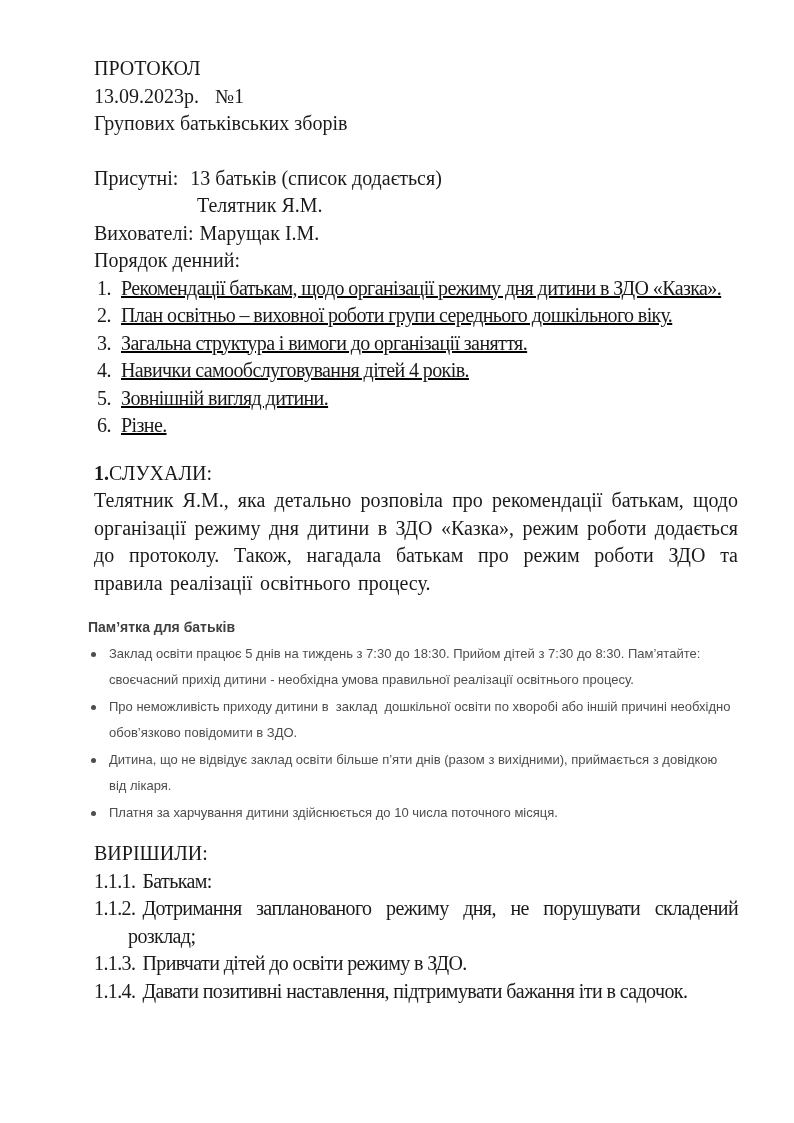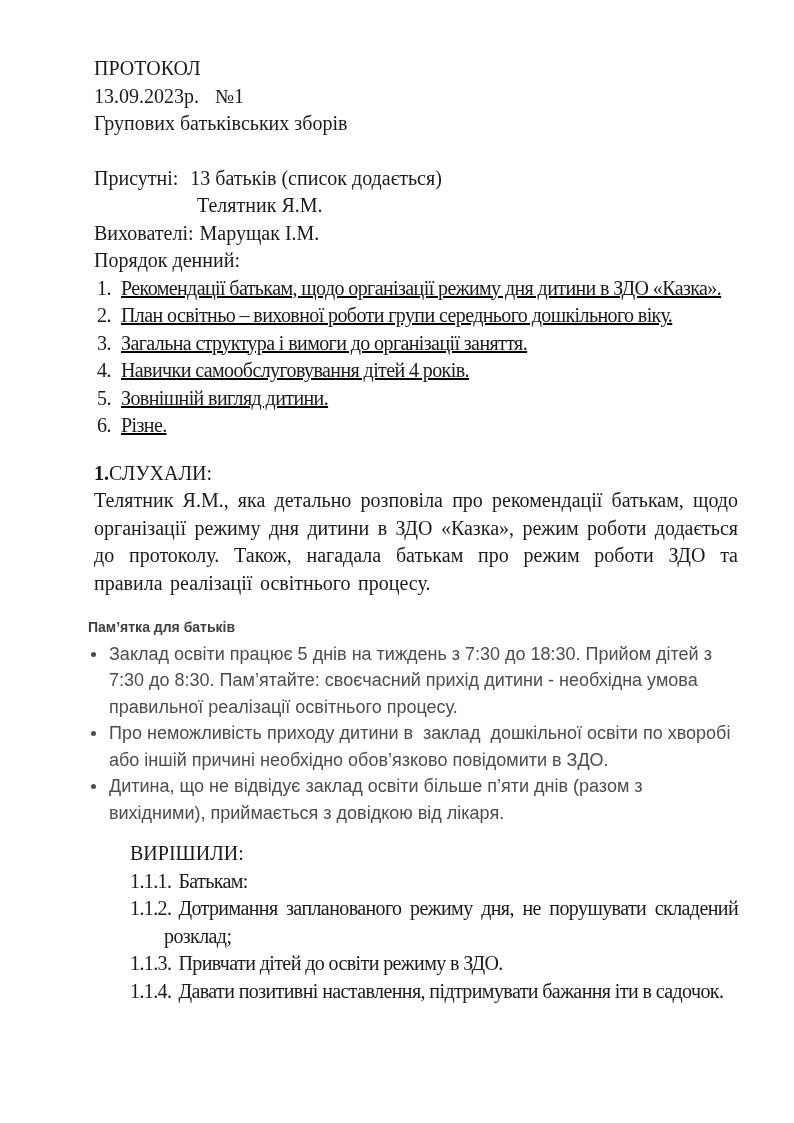--- a/index.html
+++ b/index.html
@@ -50,34 +50,34 @@
     line-height: 26.5px;
     color: #3f3f3f;
     margin-left: -6px;
   }
   .memo ul { list-style: none; }
   .memo li {
     position: relative;
     margin-left: -4px;
     padding-left: 19px;
     font-family: "Liberation Sans", sans-serif;
-    font-size: 18px;
+    font-size: 13px;
     line-height: 26.5px;
     color: #4d4d4d;
   }
   .memo .btext { white-space: pre-wrap; }
   .memo .dot {
     position: absolute;
     left: 1px; top: 11px;
     width: 5px; height: 5px;
     border-radius: 50%;
     background: #4d4d4d;
   }
 
-  .resolved { margin-top: 14px; margin-left: 36px; }
+  .resolved { margin-top: 14px; }
   .ritem {
     padding-left: 34px;
     text-indent: -34px;
   }
   .ritem .rnum { margin-right: 7px; text-align: right; }
   .ritem.just { text-align: justify; }
 </style>
 </head>
 <body>
 
@@ -119,20 +119,21 @@
   </div>
 
   <p class="serif heard-text">Телятник Я.М., яка детально розповіла про рекомендації батькам, щодо організації режиму дня дитини в ЗДО «Казка», режим роботи додається до протоколу. Також, нагадала батькам про режим роботи ЗДО та правила реалізації освітнього процесу.</p>
 
   <div class="memo">
     <div class="memo-title">Пам’ятка для батьків</div>
     <ul>
       <li><span class="dot"></span><span class="btext">Заклад освіти працює 5 днів на тиждень з 7:30 до 18:30. Прийом дітей з 7:30 до 8:30. Пам’ятайте: своєчасний прихід дитини - необхідна умова правильної реалізації освітнього процесу.</span></li>
       <li><span class="dot"></span><span class="btext">Про неможливість приходу дитини в  заклад  дошкільної освіти по хворобі або іншій причині необхідно обов’язково повідомити в ЗДО.</span></li>
       <li><span class="dot"></span><span class="btext">Дитина, що не відвідує заклад освіти більше п’яти днів (разом з вихідними), приймається з довідкою від лікаря.</span></li>
+      <li><span class="dot"></span><span class="btext">Платня за харчування дитини здійснюється до 10 числа поточного місяця.</span></li>
     </ul>
   </div>
 
   <div class="resolved">
     <div class="serif">ВИРІШИЛИ:</div>
     <div class="ritem serif cond"><span class="rnum">1.1.1.</span><span>Батькам:</span></div>
     <div class="ritem serif cond just"><span class="rnum">1.1.2.</span><span>Дотримання запланованого режиму дня, не порушувати складений розклад;</span></div>
     <div class="ritem serif cond"><span class="rnum">1.1.3.</span><span>Привчати дітей до освіти режиму в ЗДО.</span></div>
     <div class="ritem serif cond"><span class="rnum">1.1.4.</span><span>Давати позитивні наставлення, підтримувати бажання іти в садочок.</span></div>
   </div>

